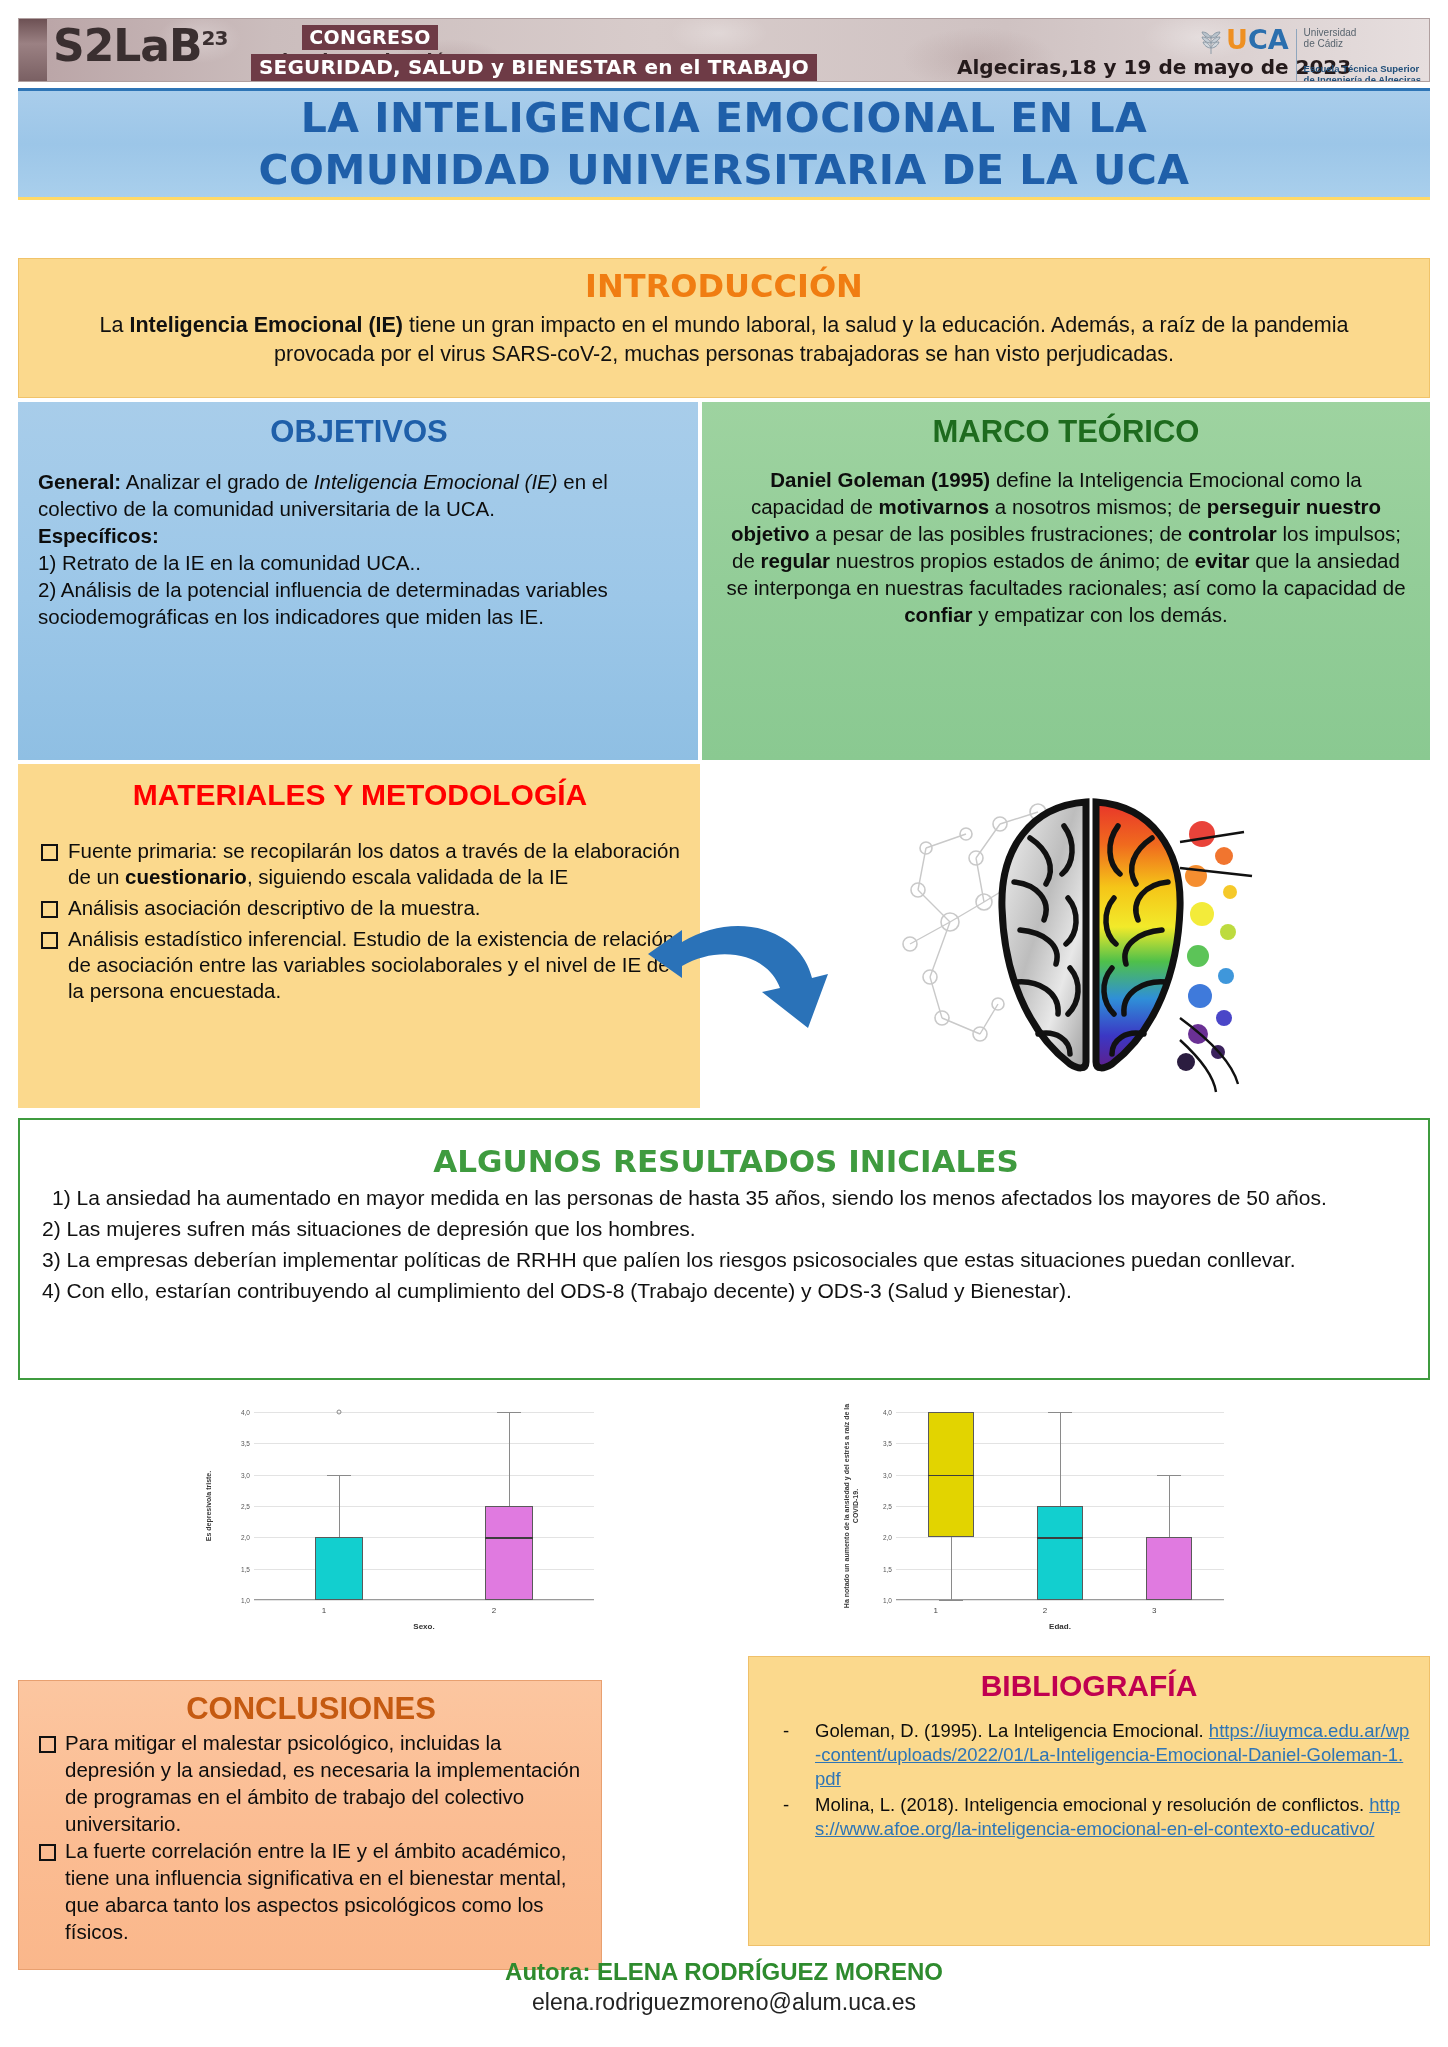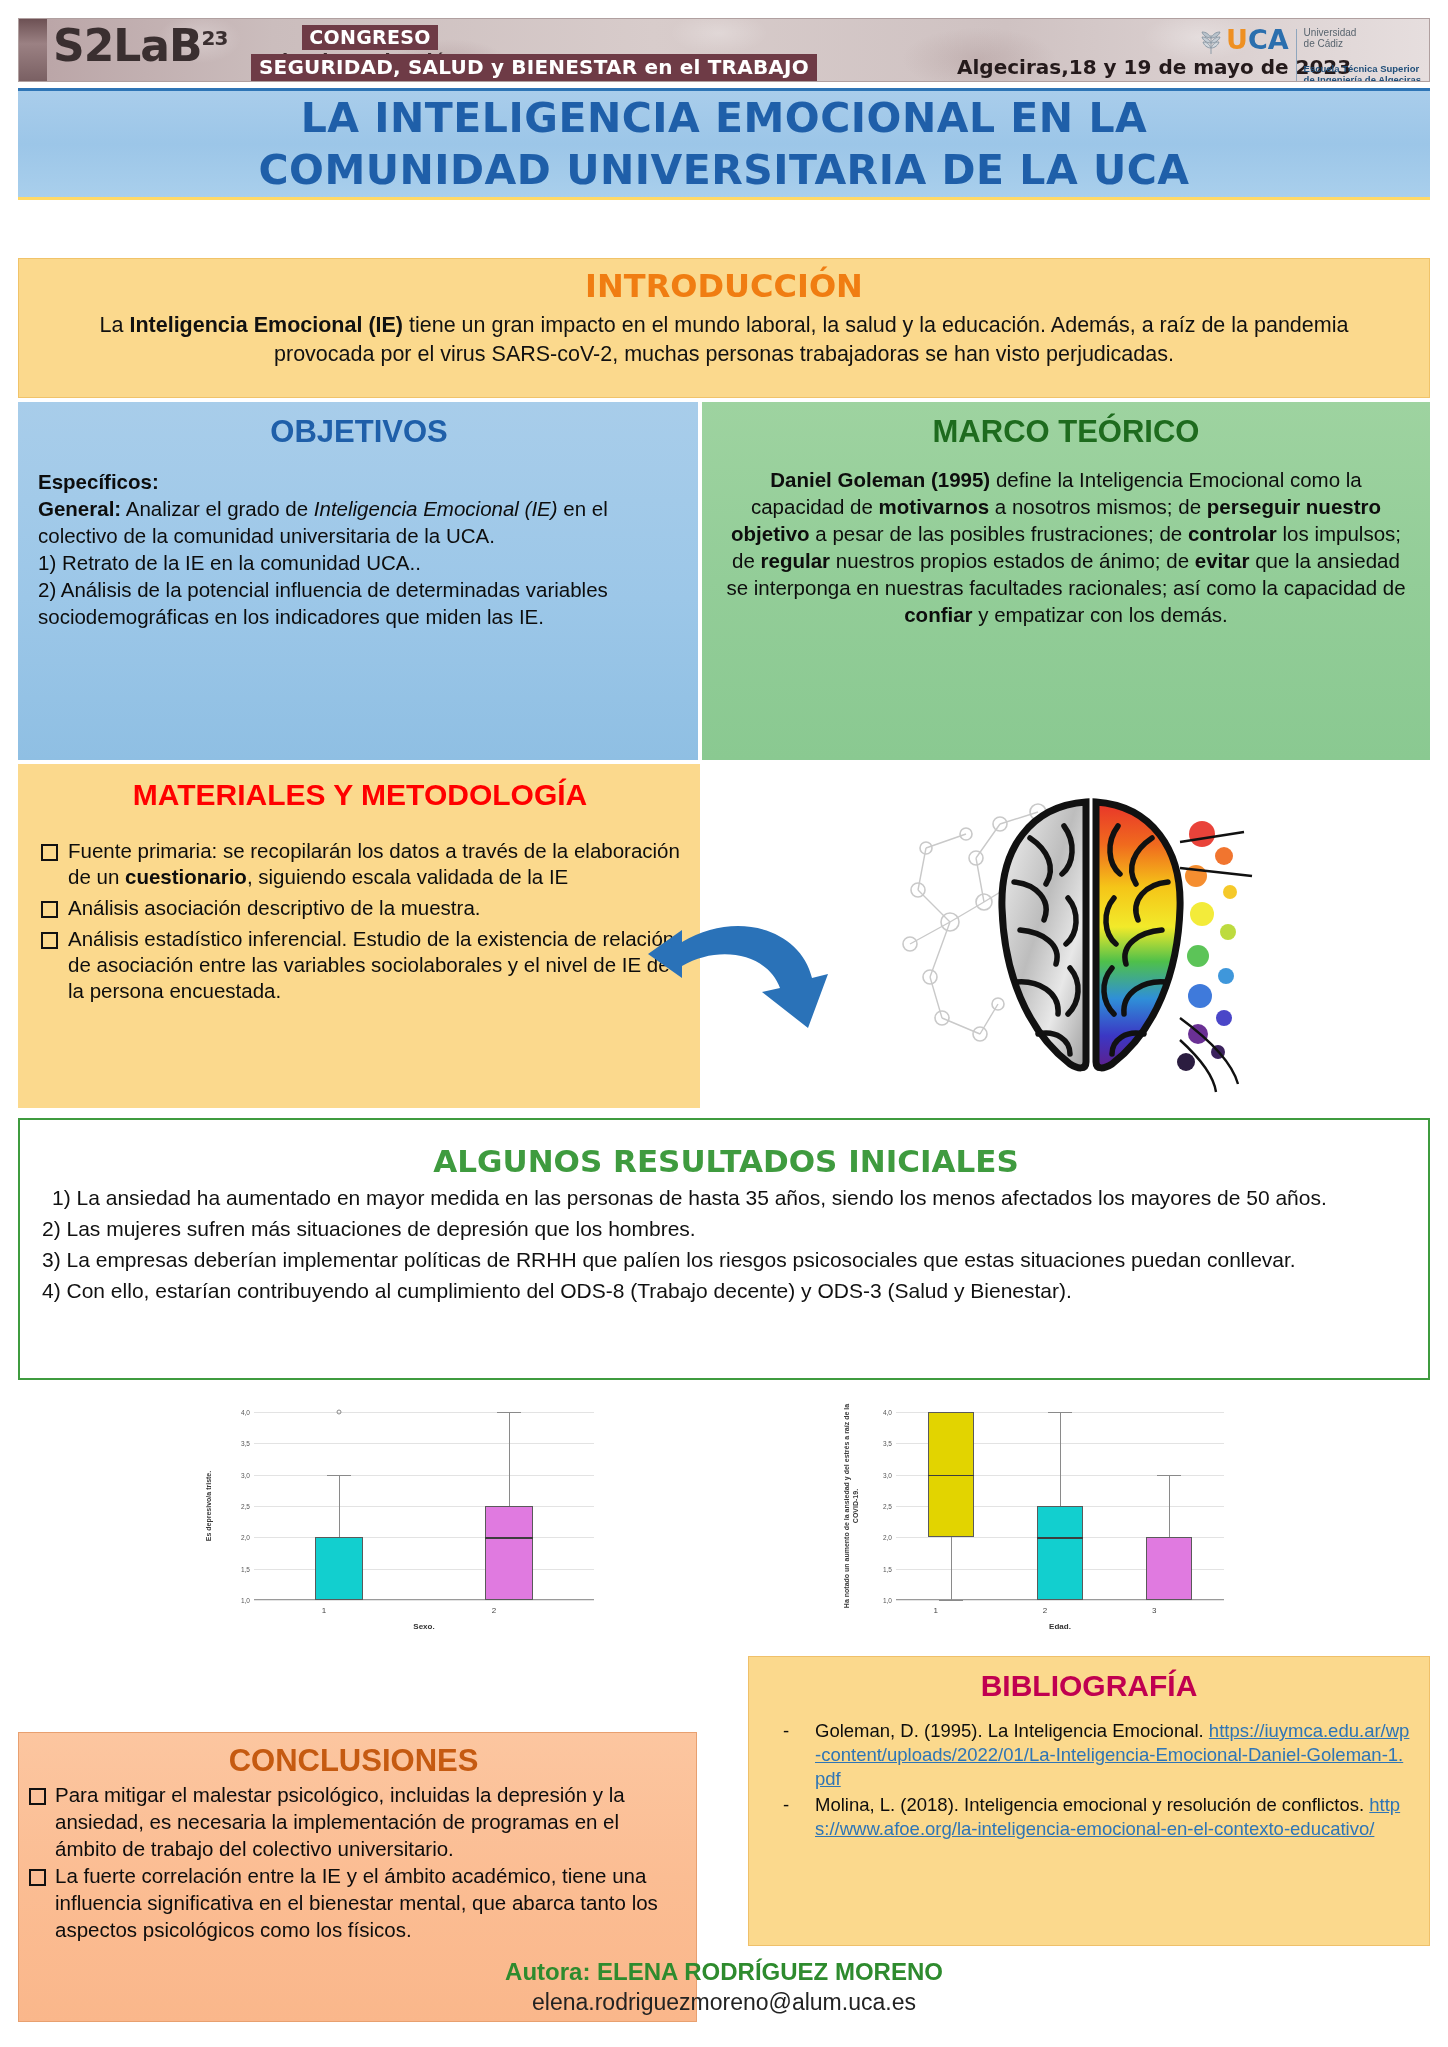--- a/index.html
+++ b/index.html
@@ -174,23 +174,23 @@
   .xtick{ position:absolute; font-size:8px; color:#444; text-align:center; transform:translateX(-50%);}
   .xlab{ position:absolute; font-size:8px; font-weight:bold; color:#333; text-align:center;}
   .box{ position:absolute; border:1px solid #5a5a5a;}
   .median{ position:absolute; height:1.5px; background:#3d3d3d;}
   .whisk{ position:absolute; width:1px; background:#8a8a8a;}
   .cap{ position:absolute; height:1px; background:#8a8a8a;}
   .outlier{ position:absolute; width:5px; height:5px; border:1px solid #8a8a8a; border-radius:50%; transform:translate(-50%,-50%);}
 
   
   .conclusiones{
-    position:absolute; left:18px; top:1732px; width:679px; height:290px;
+    position:absolute; left:18px; top:1680px; width:584px; height:290px;
     background:linear-gradient(180deg,#fcc6a0 0%,#fbbd93 50%,#fab78b 100%);
-    border:1px solid #e8a070; padding:4px 14px 0 6px;
+    border:1px solid #e8a070; padding:4px 14px 0 16px;
   }
   .conclusiones h2{
     margin:6px 0 2px 0; text-align:center; font-size:31px; font-weight:bold;
     color:#c55a11; font-family:"Liberation Sans",sans-serif;
   }
   .conclusiones ul{ margin:0; padding:0; list-style:none;}
   .conclusiones li{
     position:relative; padding-left:30px; font-size:20.5px; line-height:27px; color:#0d0d0d;
   }
   .conclusiones li::before{
@@ -267,22 +267,22 @@
   <div class="title-line">COMUNIDAD UNIVERSITARIA DE LA UCA</div>
 </div>
 
 <div class="intro">
   <h2>INTRODUCCIÓN</h2>
   <p><span>La </span><b>Inteligencia Emocional (IE)</b><span> tiene un gran impacto en el mundo laboral, la salud y la educación. Además, a raíz de la pandemia provocada por el virus SARS-coV-2, muchas personas trabajadoras se han visto perjudicadas.</span></p>
 </div>
 
 <div class="objetivos">
   <h2>OBJETIVOS</h2>
+  <p><b>General:</b><span> Analizar el grado de </span><i>Inteligencia Emocional (IE)</i><span> en el colectivo de la comunidad universitaria de la UCA.</span></p>
   <p><b>Específicos:</b></p>
-  <p><b>General:</b><span> Analizar el grado de </span><i>Inteligencia Emocional (IE)</i><span> en el colectivo de la comunidad universitaria de la UCA.</span></p>
   <p>1)  Retrato de la IE en la comunidad UCA..</p>
   <p>2)  Análisis de la potencial influencia de determinadas variables sociodemográficas en los indicadores que miden las IE.</p>
 </div>
 
 <div class="marco">
   <h2>MARCO TEÓRICO</h2>
   <p><b>Daniel Goleman (1995)</b><span> define la Inteligencia Emocional como la capacidad de </span><b>motivarnos</b><span> a nosotros mismos; de </span><b>perseguir nuestro objetivo</b><span> a pesar de las posibles frustraciones; de </span><b>controlar</b><span> los impulsos; de </span><b>regular</b><span> nuestros propios estados de ánimo; de </span><b>evitar</b><span> que la ansiedad se interponga en nuestras facultades racionales; así como la capacidad de </span><b>confiar</b><span> y empatizar con los demás.</span></p>
 </div>
 
 <div class="metodo">

